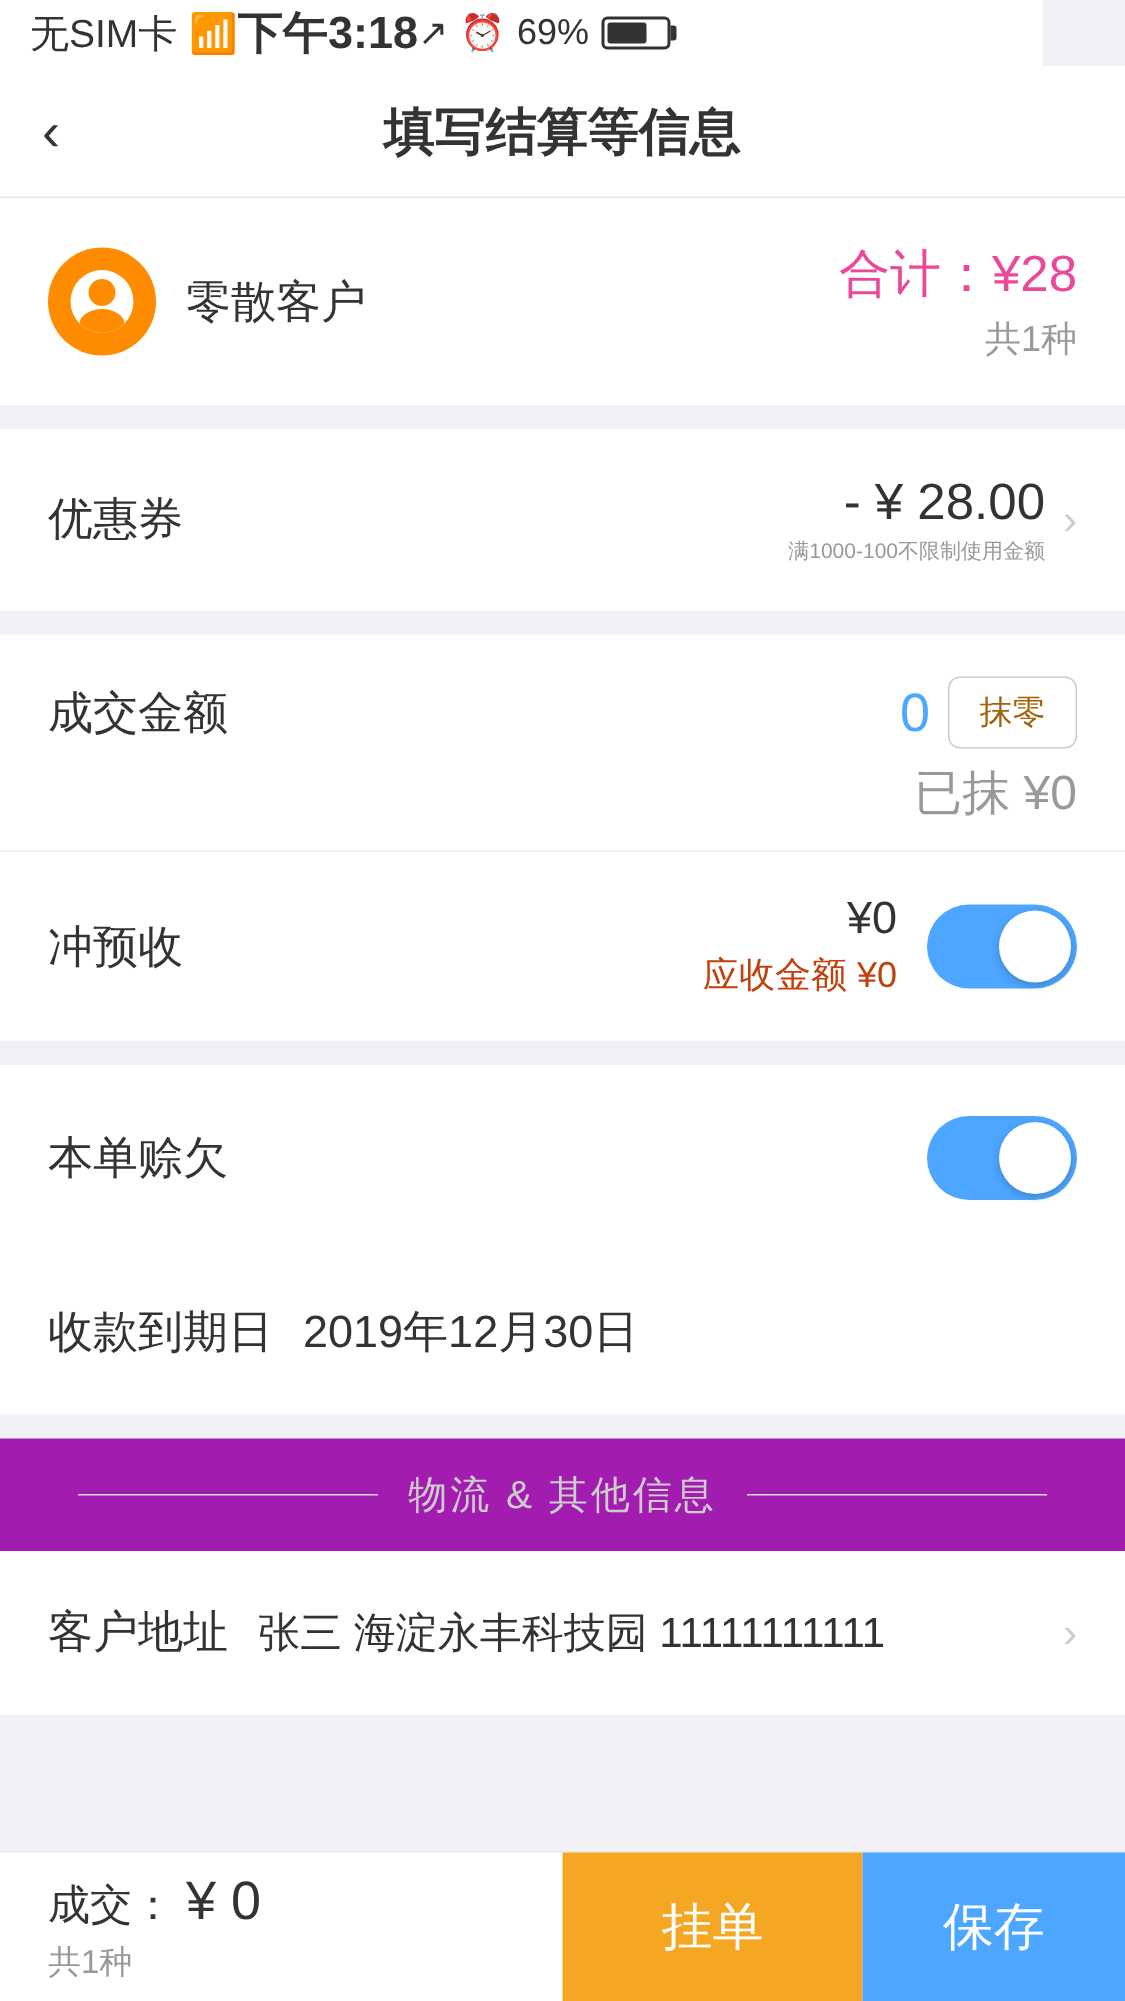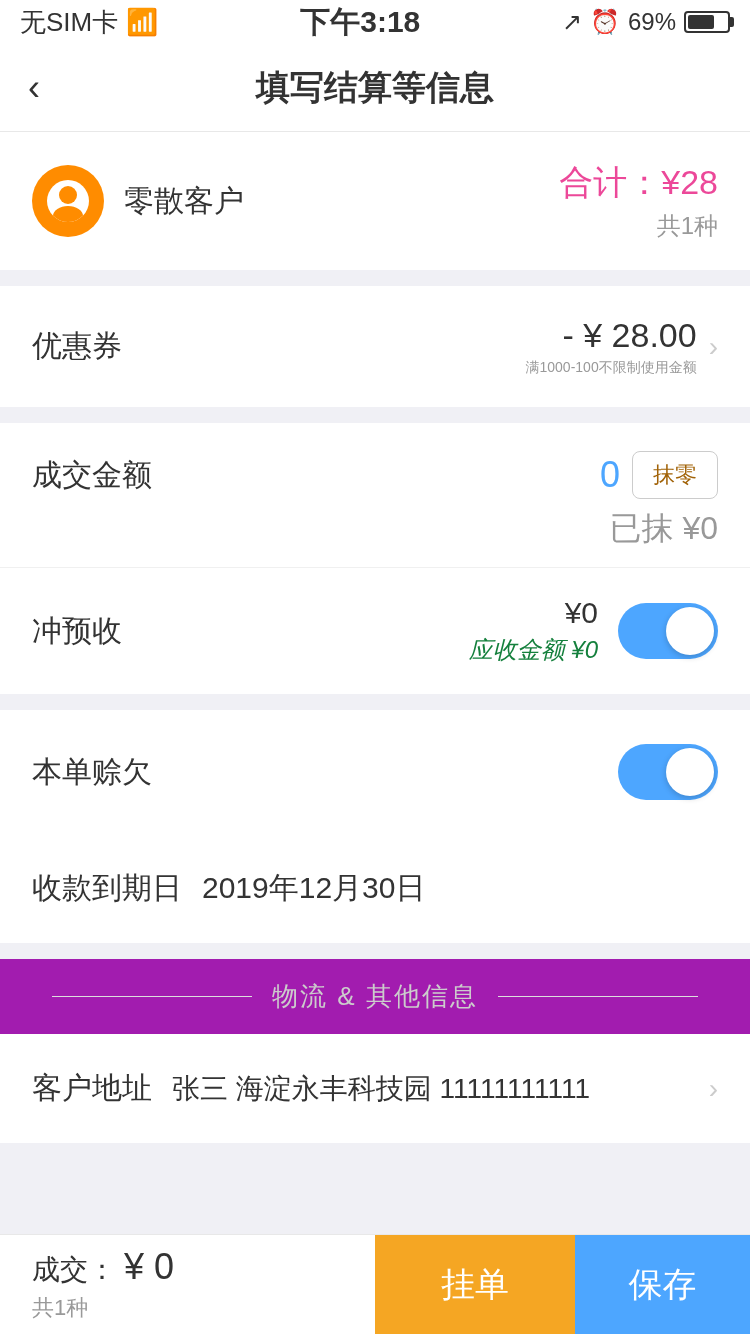--- a/index.html
+++ b/index.html
@@ -9,26 +9,25 @@
       min-height: 1334px;
       font-family: -apple-system, 'PingFang SC', 'Helvetica Neue', sans-serif;
       background: #f0f0f5;
       font-size: 28px;
       color: #333;
       position: relative;
     }
 
     
     .status-bar {
-      width: 750px;
+      width: 695px;
       height: 44px;
       background: #fff;
       display: flex;
       align-items: center;
-      justify-content: space-between;
       padding: 0 20px;
       font-size: 26px;
       font-weight: 500;
     }
     .status-left { display: flex; align-items: center; gap: 8px; }
     .status-center { font-size: 30px; font-weight: 600; }
     .status-right { display: flex; align-items: center; gap: 8px; font-size: 24px; }
     .battery-icon {
       width: 46px; height: 22px;
       border: 2px solid #333;
@@ -205,21 +204,21 @@
     }
     .prepay-right {
       display: flex;
       align-items: center;
       gap: 20px;
     }
     .prepay-amount {
       text-align: right;
     }
     .prepay-value { font-size: 30px; color: #333; }
-    .prepay-sub { font-size: 24px; color: #15803d; margin-top: 4px; font-style: italic; }
+    .prepay-sub { font-size: 24px; color: #c2410c; margin-top: 4px; }
 
     
     .toggle {
       width: 100px;
       height: 56px;
       border-radius: 28px;
       background: #4da6ff;
       position: relative;
       cursor: pointer;
       flex-shrink: 0;

